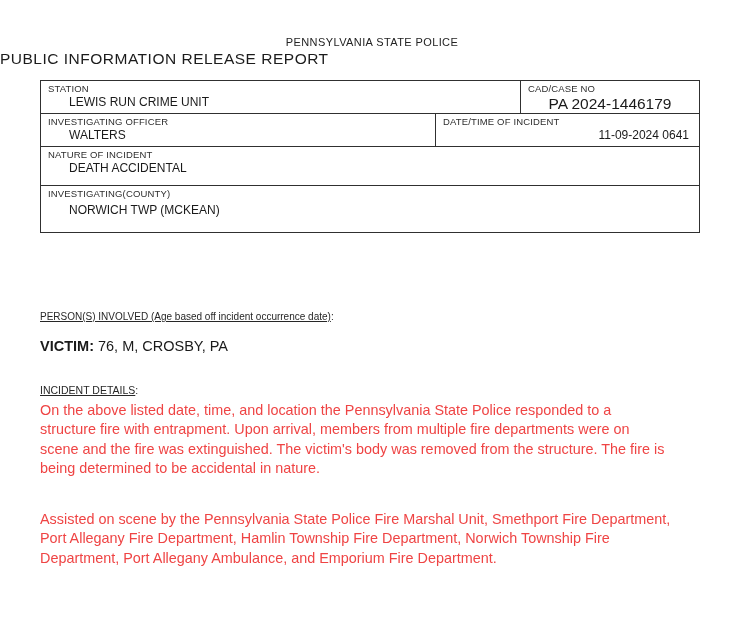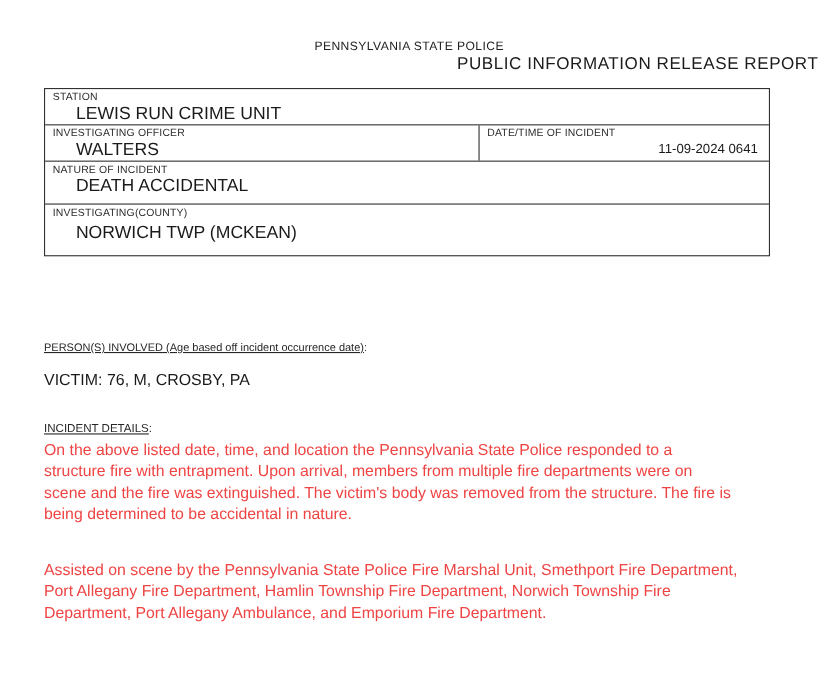--- a/index.html
+++ b/index.html
@@ -13,21 +13,21 @@
   }
 
   
   .hdr-agency {
     position:absolute; top:36px; left:0; width:100%;
     text-align:center; font-size:11px; letter-spacing:0.4px;
     color:#232323;
   }
   .hdr-title {
     position:absolute; top:50px; left:0; width:100%;
-    text-align:right; font-size:15.5px; letter-spacing:0.5px;
+    text-align:left; font-size:15.5px; letter-spacing:0.5px;
     color:#1b1b1b;
   }
 
   
   .form-table {
     position:absolute; top:80px; left:40px; width:660px;
     border:1px solid #303030;
     box-sizing:border-box;
   }
   .row { display:flex; border-bottom:1px solid #303030;gap:16px; }
@@ -44,21 +44,21 @@
   .c-officer { flex:0 0 378px; }
   .c-datetime{ flex:1 1 auto; }
   .c-full    { flex:1 1 auto; }
 
   .lbl {
     font-size:9.5px; color:#2d2d2d;
     padding:2px 0 0 7px; letter-spacing:0.15px;
     white-space:nowrap;
   }
   .val {
-    font-size:16px; color:#1a1a1a;
+    font-size:12px; color:#1a1a1a;
     padding-left:28px; margin-top:1px;
     white-space:nowrap;
   }
   .c-cad .val { text-align:center; padding-left:0; font-size:15.5px; }
   .c-datetime .val { text-align:right; padding-left:0; padding-right:10px; font-size:12px; }
   .r4 .val, .r5 .val { margin-top:4px; }
 
   
   .sec-heading {
     position:absolute; left:40px;
@@ -66,21 +66,21 @@
   }
   .persons { top:311px; font-size:10px; }
   .details { top:384px; font-size:10.5px; }
   .underlined { text-decoration:underline; }
 
   
   .victim-line {
     position:absolute; top:338px; left:40px;
     font-size:14.5px; color:#1a1a1a; white-space:nowrap;
   }
-  .victim-line .b { font-weight:normal; }
+  .victim-line .b { font-weight:bold; }
   .victim-val { margin-left:4px; }
 
   
   .para {
     position:absolute; left:40px; width:700px;
     font-size:14.4px; line-height:19.4px;
     color:#ef4444;
     white-space:pre-line;
   }
   .p1 { top:401px; }
@@ -92,20 +92,24 @@
 <div class="page">
 
   <div class="hdr-agency">PENNSYLVANIA STATE POLICE</div>
   <div class="hdr-title">PUBLIC INFORMATION RELEASE REPORT</div>
 
   <div class="form-table">
     <div class="row r1">
       <div class="cell c-station">
         <div class="lbl">STATION</div>
         <div class="val">LEWIS RUN CRIME UNIT</div>
+      </div>
+      <div class="cell c-cad">
+        <div class="lbl">CAD/CASE NO</div>
+        <div class="val">PA 2024-1446179</div>
       </div>
     </div>
     <div class="row r2">
       <div class="cell c-officer">
         <div class="lbl">INVESTIGATING OFFICER</div>
         <div class="val">WALTERS</div>
       </div>
       <div class="cell c-datetime">
         <div class="lbl">DATE/TIME OF INCIDENT</div>
         <div class="val">11-09-2024 0641</div>

